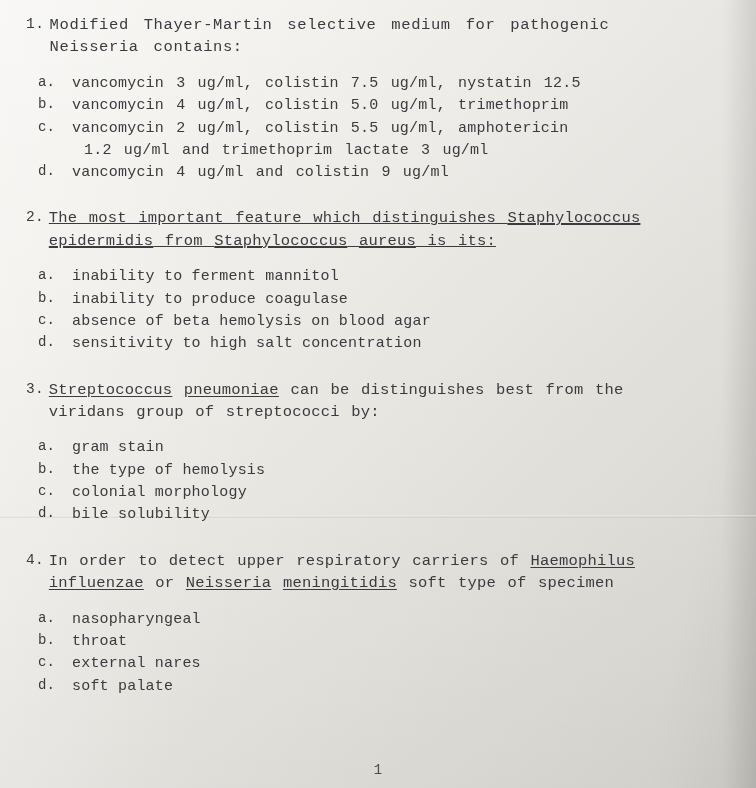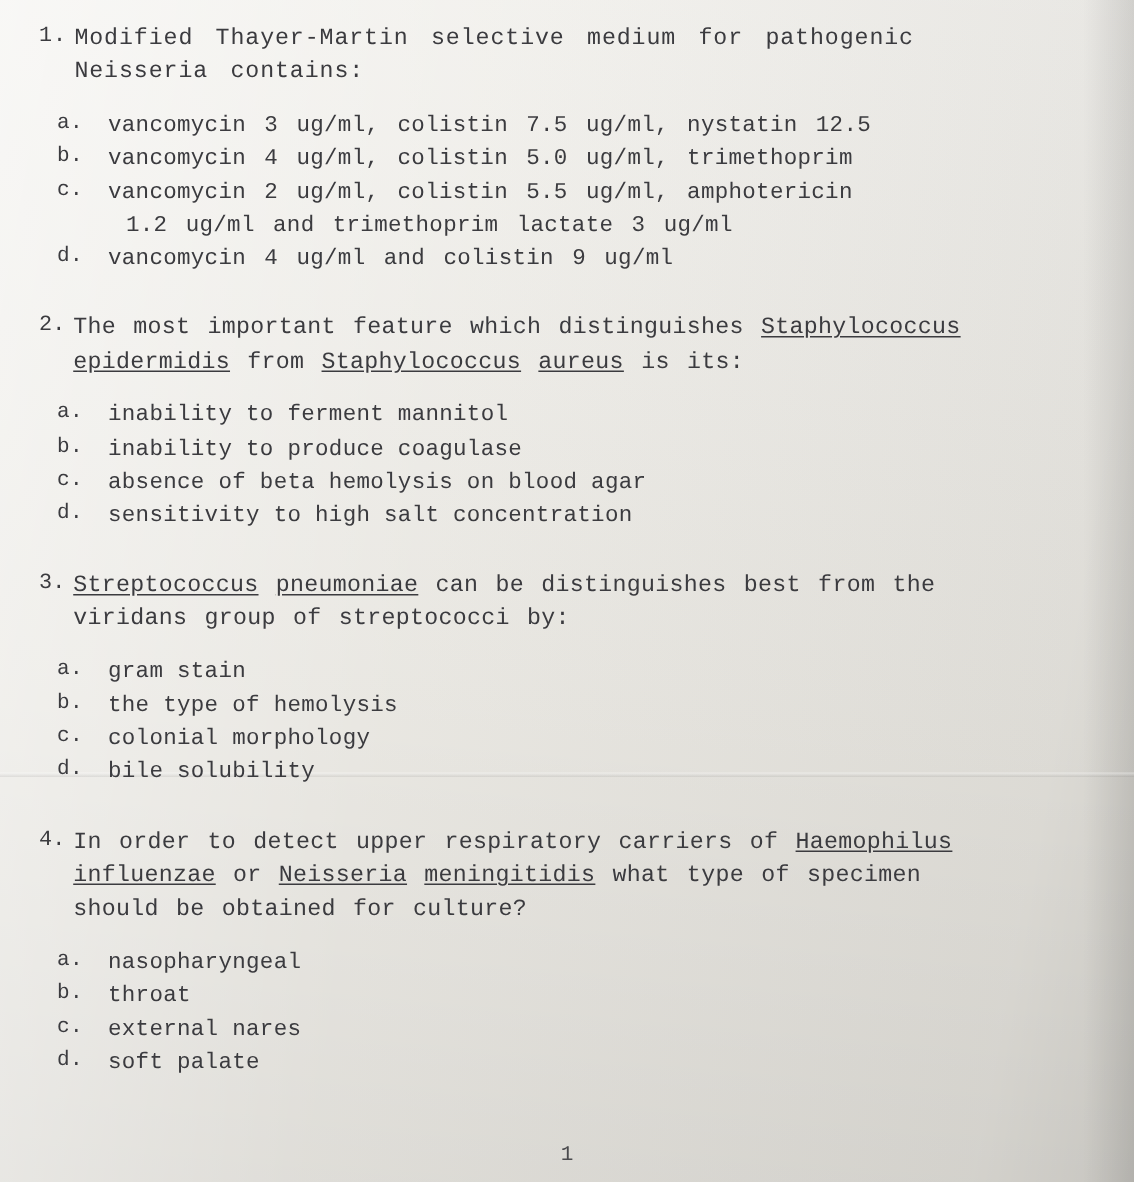--- a/index.html
+++ b/index.html
@@ -100,21 +100,21 @@
     bottom: 10px;
     left: 0; right: 0;
     text-align: center;
     font-size: 14px;
     color: #4a4a4d;
   }
 
   .q1 .q-head { letter-spacing: 0.6px; }
   .q1 .q-text { word-spacing: 5px; }
   .q1-opts .opt-text { word-spacing: 3px; }
-  .q2 .q-text { word-spacing: 2px; }
+  .q2 .q-text { word-spacing: 2px; text-decoration: underline; }
   .q3 .q-text { word-spacing: 2px; }
   .q4 .q-text { word-spacing: 2px; }
 </style>
 </head>
 <body>
 
 <div class="paper"></div>
 <div class="edge-shadow"></div>
 <div class="crease crease-1"></div>
 
@@ -216,22 +216,21 @@
     </div>
   </div>
 
   <div class="gap-after-opts"></div>
 
   <div class="question q4">
     <div class="q-head">
       <span class="q-num">4.</span>
       <span class="q-text nojust">
         <span>In order to detect upper respiratory carriers of </span><span class="u">Haemophilus</span><br>
-        <span class="u">influenzae</span><span> or </span><span class="u">Neisseria</span><span> </span><span class="u">meningitidis</span><span> what type of  specimen</span><br>
-        <span>should be obtained for culture?</span>
+        <span class="u">influenzae</span><span> or </span><span class="u">Neisseria</span><span> </span><span class="u">meningitidis</span><span> soft type of  specimen</span><br>
       </span>
     </div>
     <div class="options">
       <div class="option">
         <span class="opt-letter">a.</span>
         <span class="opt-text nojust">nasopharyngeal</span>
       </div>
       <div class="option">
         <span class="opt-letter">b.</span>
         <span class="opt-text nojust">throat</span>

